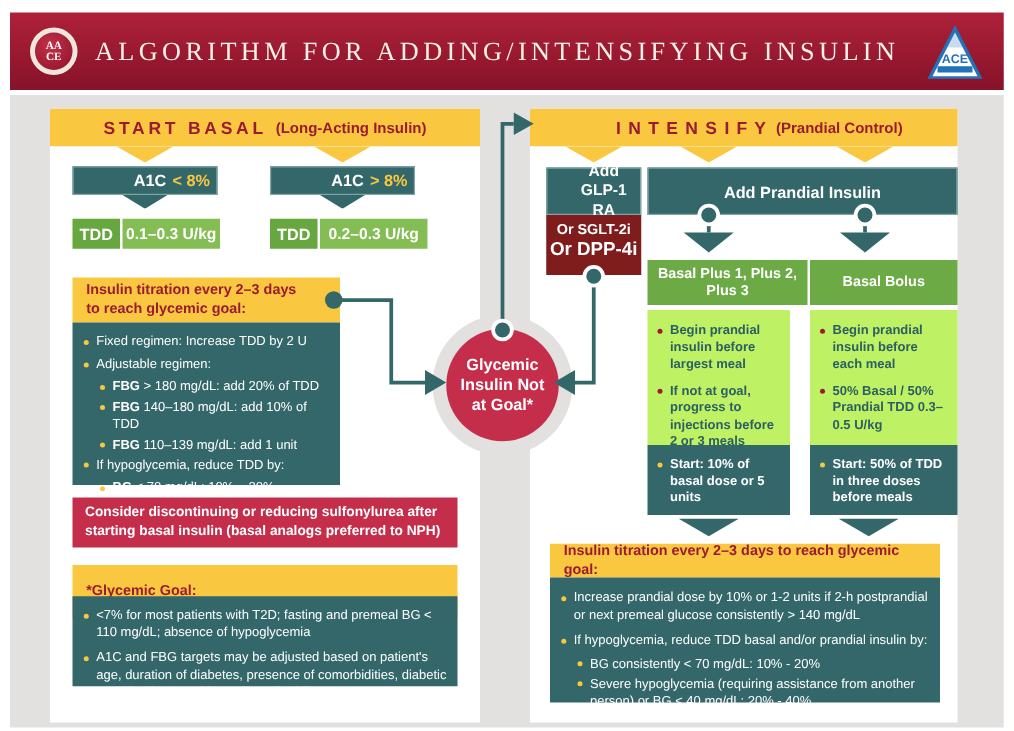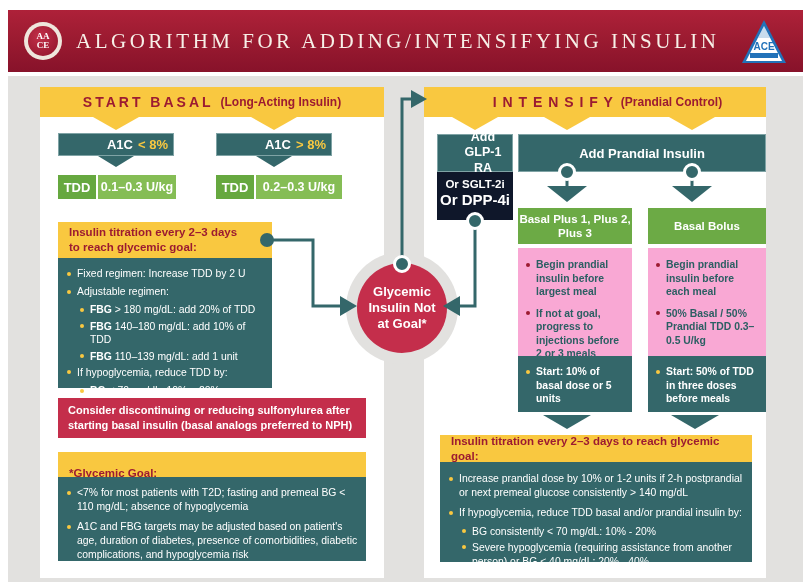--- a/index.html
+++ b/index.html
@@ -51,26 +51,26 @@
   .bul.red .dot{background:#9c1b31;}
   .bul.l2{margin-left:13px;margin-bottom:2.5px;}
   .bul b{font-weight:bold;}
 
   .redbox{background:#c42e4b;color:#fff;font-weight:bold;font-size:11px;line-height:1.35;
           padding:8px 10px;box-sizing:border-box;display:flex;align-items:center;}
 
   
   .glp{display:flex;flex-direction:column;align-items:center;justify-content:center;
        font-weight:bold;font-size:12.5px;line-height:1.25;text-align:center;white-space:pre-line;}
-  .graybox{background:#0f172a;color:#fff;text-align:center;box-sizing:border-box;padding-top:6px;}
+  .graybox{background:#7f1d1d;color:#fff;text-align:center;box-sizing:border-box;padding-top:6px;}
   .graybox .g1{font-weight:bold;font-size:11.5px;}
   .graybox .g2{font-weight:bold;font-size:15px;margin-top:1px;}
   .greenbox{background:#6caa45;color:#fff;font-weight:bold;font-size:11.5px;line-height:1.25;
             display:flex;align-items:center;justify-content:center;text-align:center;white-space:pre-line;}
-  .ybox{background:#f9a8d4;color:#2c5f63;font-weight:bold;font-size:10.4px;line-height:1.3;
+  .ybox{background:#bef264;color:#2c5f63;font-weight:bold;font-size:10.4px;line-height:1.3;
         box-sizing:border-box;padding:10px 6px 6px 8px;}
   .startbox{background:#34676a;color:#fff;font-weight:bold;font-size:10.4px;line-height:1.3;
             box-sizing:border-box;padding:9px 6px 6px 8px;}
 
   
   #circle{left:357px;top:263px;width:90px;height:90px;border-radius:50%;background:#c42e4b;
           box-shadow:0 0 0 11px #e2e1df;display:flex;align-items:center;justify-content:center;
           text-align:center;color:#fff;font-weight:bold;font-size:13px;line-height:1.25;white-space:pre-line;}
 
   svg.overlay{position:absolute;left:0;top:0;pointer-events:none;}
@@ -156,21 +156,21 @@
         </div>
       <div class="bul l2">
           <span class="dot"></span>
           <span><b>BG</b><span> &lt; 40 mg/dL: 20% – 40%</span></span>
         </div>
     </div>
 
     <div class="abs redbox" style="left:18px;top:311px;width:308px;height:40px;">Consider discontinuing or reducing sulfonylurea after starting basal insulin (basal analogs preferred to NPH)</div>
 
     <div class="abs yhead" style="left:18px;top:365px;width:308px;height:42px;">*Glycemic Goal:</div>
-    <div class="abs tbody" style="left:18px;top:390px;width:308px;height:84px;">
+    <div class="abs tbody" style="left:18px;top:390px;width:308px;height:72px;">
       <div class="bul" style="margin-bottom:7px;">
           <span class="dot"></span>
           <span>&lt;7% for most patients with T2D; fasting and premeal BG &lt; 110 mg/dL; absence of hypoglycemia</span>
         </div>
       <div class="bul">
           <span class="dot"></span>
           <span>A1C and FBG targets may be adjusted based on patient's age, duration of diabetes, presence of comorbidities, diabetic complications, and hypoglycemia risk</span>
         </div>
     </div>
   </div>
@@ -186,21 +186,21 @@
 
     <div class="abs tealbox glp" style="left:13px;top:47px;width:76px;height:38px;padding-left:16px;">Add
 GLP-1 RA</div>
     <div class="abs graybox" style="left:13px;top:85px;width:76px;height:48px;">
       <div class="g1">Or SGLT-2i</div>
       <div class="g2">Or DPP-4i</div>
     </div>
 
     <div class="abs tealbox" style="left:94px;top:47px;width:248px;height:38px;display:flex;align-items:center;justify-content:center;font-weight:bold;font-size:13px;">Add Prandial Insulin</div>
 
-    <div class="abs greenbox" style="left:94px;top:121px;width:114px;height:36px;">Basal Plus 1, Plus 2,
+    <div class="abs greenbox" style="left:94px;top:121px;width:128px;height:36px;">Basal Plus 1, Plus 2,
 Plus 3</div>
     <div class="abs greenbox" style="left:224px;top:121px;width:118px;height:36px;">Basal Bolus</div>
 
     <div class="abs ybox" style="left:94px;top:161px;width:114px;height:108px;">
       <div class="bul red" style="margin-bottom:8px;">
           <span class="dot"></span>
           <span>Begin prandial insulin before largest meal</span>
         </div>
       <div class="bul red">
           <span class="dot"></span>

